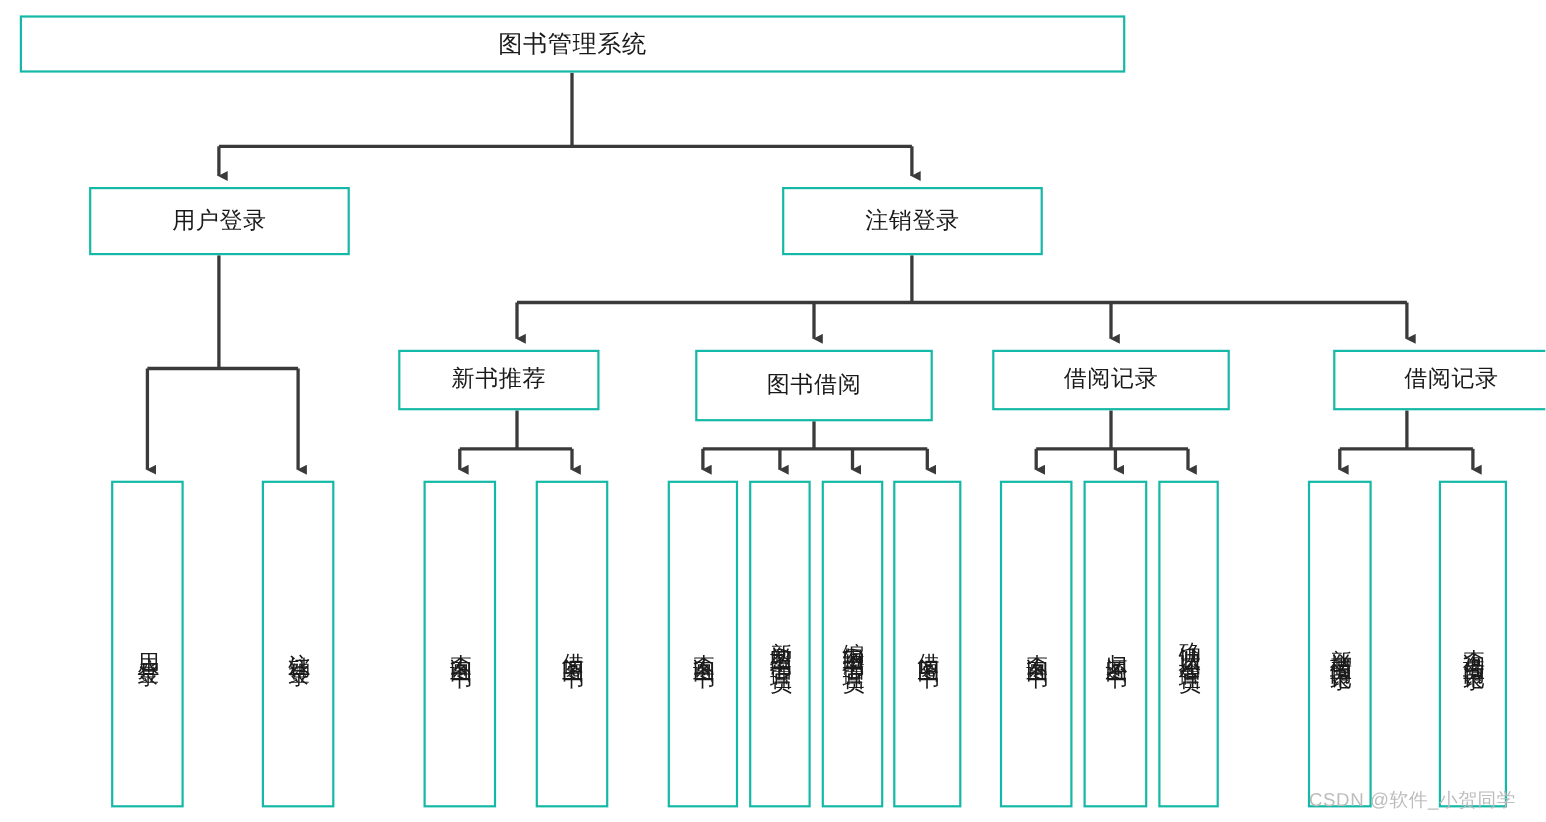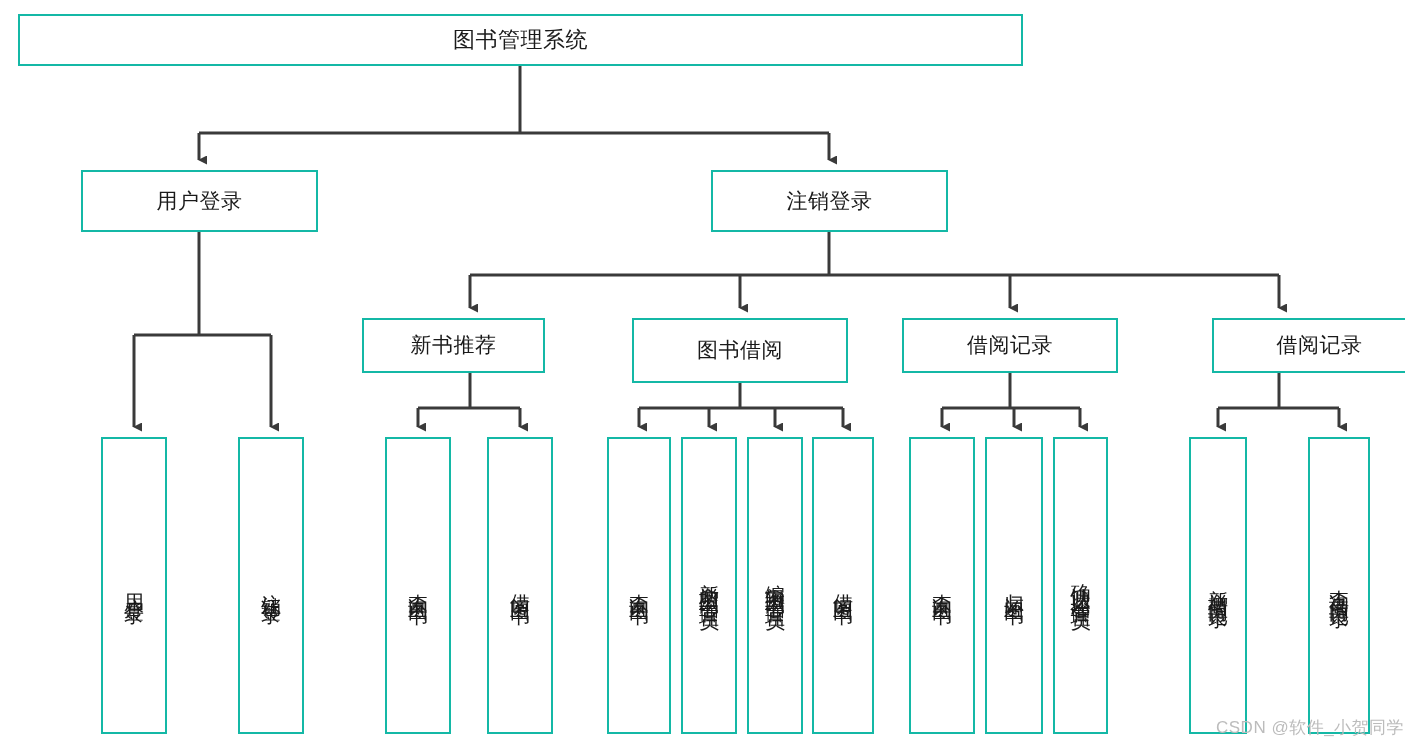--- a/index.html
+++ b/index.html
@@ -64,21 +64,20 @@
     white-space: nowrap;
     max-height: 100%;
   }
   .watermark {
     position: absolute;
     color: #bcbcbc;
     font-size: 17px;
     letter-spacing: 0.5px;
     white-space: nowrap;
     z-index: 3;
-    margin-left: 26px;
   }
 </style>
 </head>
 <body>
 
 <div id="canvas">
 
   <svg class="wires" viewBox="0 0 1405 747" xmlns="http://www.w3.org/2000/svg">
     <defs>
       <marker id="arrowhead" markerWidth="9" markerHeight="9" refX="4.5" refY="8" orient="auto" markerUnits="userSpaceOnUse">

